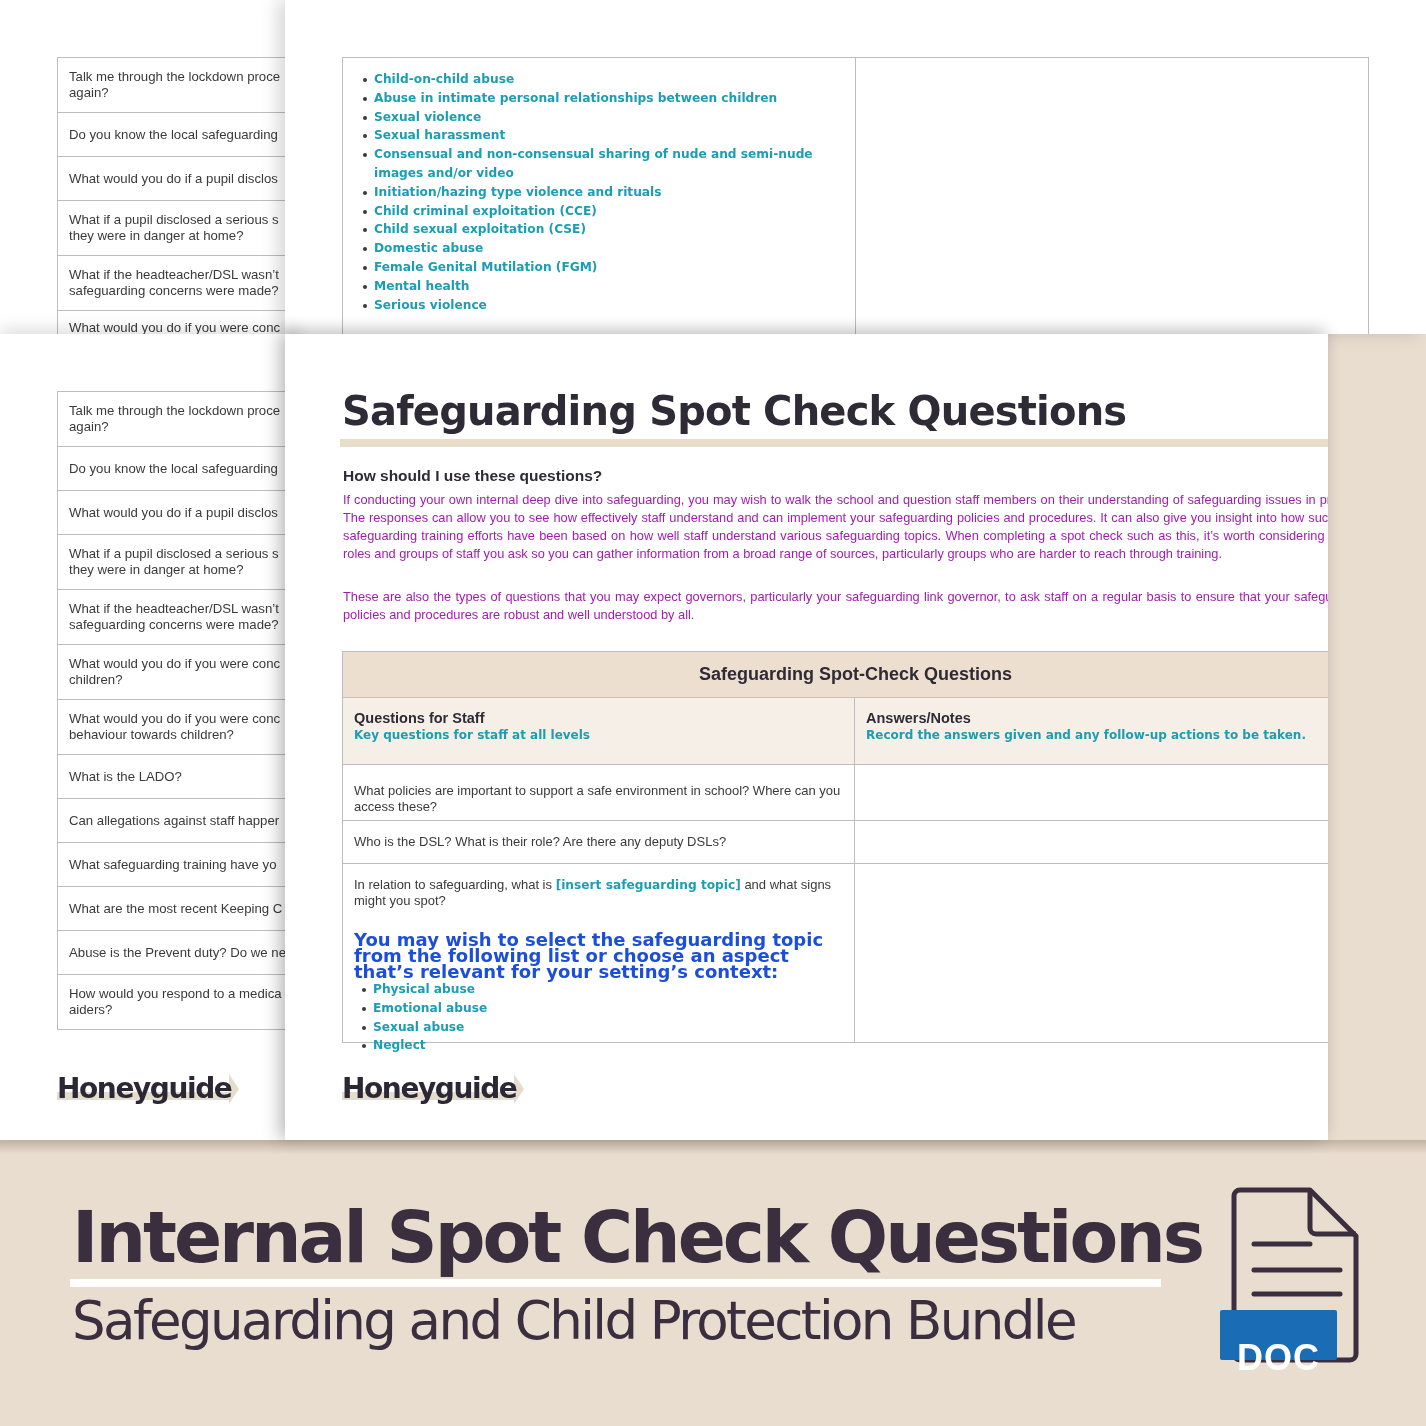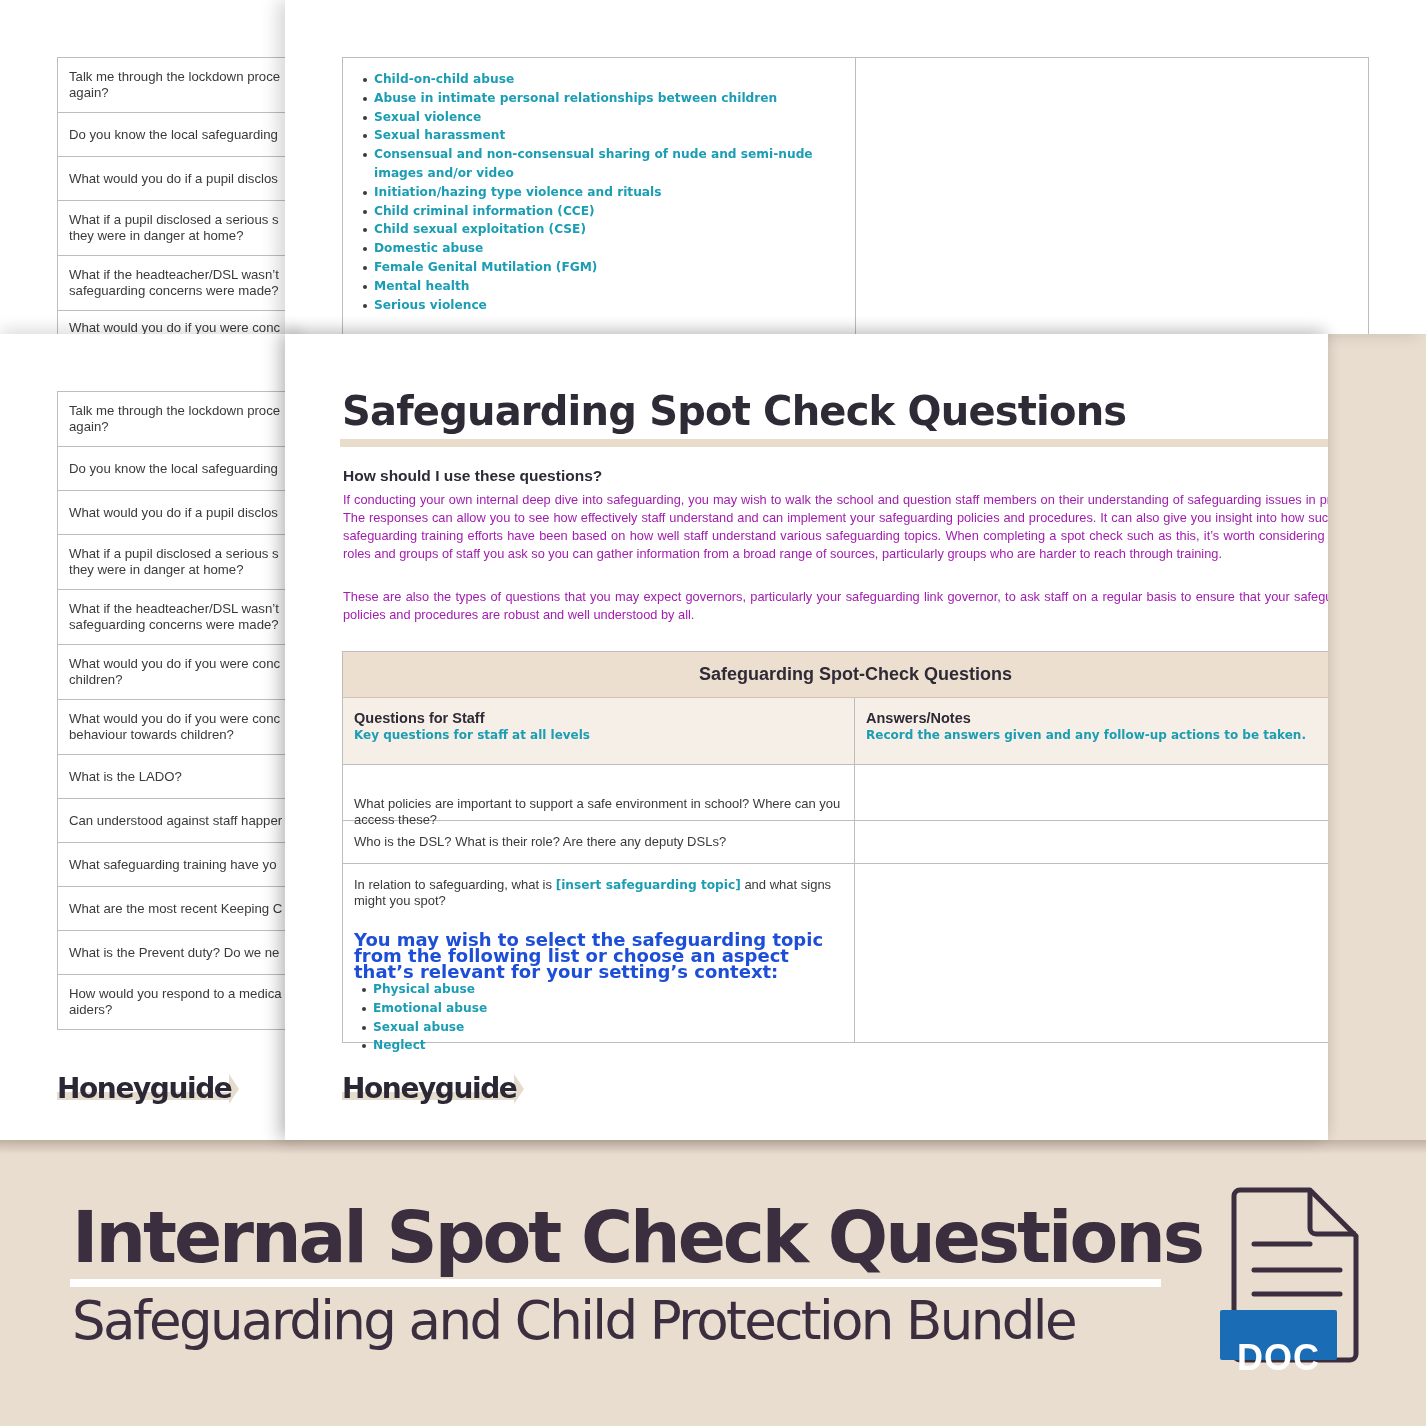--- a/index.html
+++ b/index.html
@@ -210,21 +210,21 @@
 <div class="sheet" id="top-right-sheet">
   <div class="top-table">
     <div class="cell-left">
       <ul class="topic-list">
         <li>Child-on-child abuse</li>
         <li>Abuse in intimate personal relationships between children</li>
         <li>Sexual violence</li>
         <li>Sexual harassment</li>
         <li>Consensual and non-consensual sharing of nude and semi-nude images and/or video</li>
         <li>Initiation/hazing type violence and rituals</li>
-        <li>Child criminal information (CCE)</li>
+        <li>Child criminal exploitation (CCE)</li>
         <li>Child sexual exploitation (CSE)</li>
         <li>Domestic abuse</li>
         <li>Female Genital Mutilation (FGM)</li>
         <li>Mental health</li>
         <li>Serious violence</li>
       </ul>
     </div>
     <div class="cell-right"></div>
   </div>
 </div>
@@ -254,30 +254,30 @@
 children?</span>
       </div>
     <div class="q-row tall">
         <span>What would you do if you were conc
 behaviour towards children?</span>
       </div>
     <div class="q-row short">
         <span>What is the LADO?</span>
       </div>
     <div class="q-row short">
-        <span>Can understood against staff happer</span>
+        <span>Can allegations against staff happer</span>
       </div>
     <div class="q-row short">
         <span>What safeguarding training have yo</span>
       </div>
     <div class="q-row short">
         <span>What are the most recent Keeping C</span>
       </div>
     <div class="q-row short">
-        <span>What is the Prevent duty? Do we ne</span>
+        <span>Abuse is the Prevent duty? Do we ne</span>
       </div>
     <div class="q-row tall">
         <span>How would you respond to a medica
 aiders?</span>
       </div>
   </div>
 
   <div class="logo" style="left:57px; top:738px; width:185px; height:36px;">
     <div class="logo-band" style="width:172px;"></div>
     <div class="logo-arrow" style="left:172px;"></div>
@@ -301,21 +301,21 @@
         <div class="mt-head-title">Questions for Staff</div>
         <div class="mt-head-sub">Key questions for staff at all levels</div>
       </div>
       <div class="mt-cell right">
         <div class="mt-head-title">Answers/Notes</div>
         <div class="mt-head-sub">Record the answers given and any follow-up actions to be taken.</div>
       </div>
     </div>
 
     <div class="mt-row row-a">
-      <div class="mt-cell left" style="padding-top:31px;">
+      <div class="mt-cell left" style="padding-top:18px;">
         <div class="mt-q">What policies are important to support a safe environment in school? Where can you access these?</div>
       </div>
       <div class="mt-cell right"></div>
     </div>
 
     <div class="mt-row row-b">
       <div class="mt-cell left" style="padding-top:13px;">
         <div class="mt-q">Who is the DSL? What is their role? Are there any deputy DSLs?</div>
       </div>
       <div class="mt-cell right"></div>

